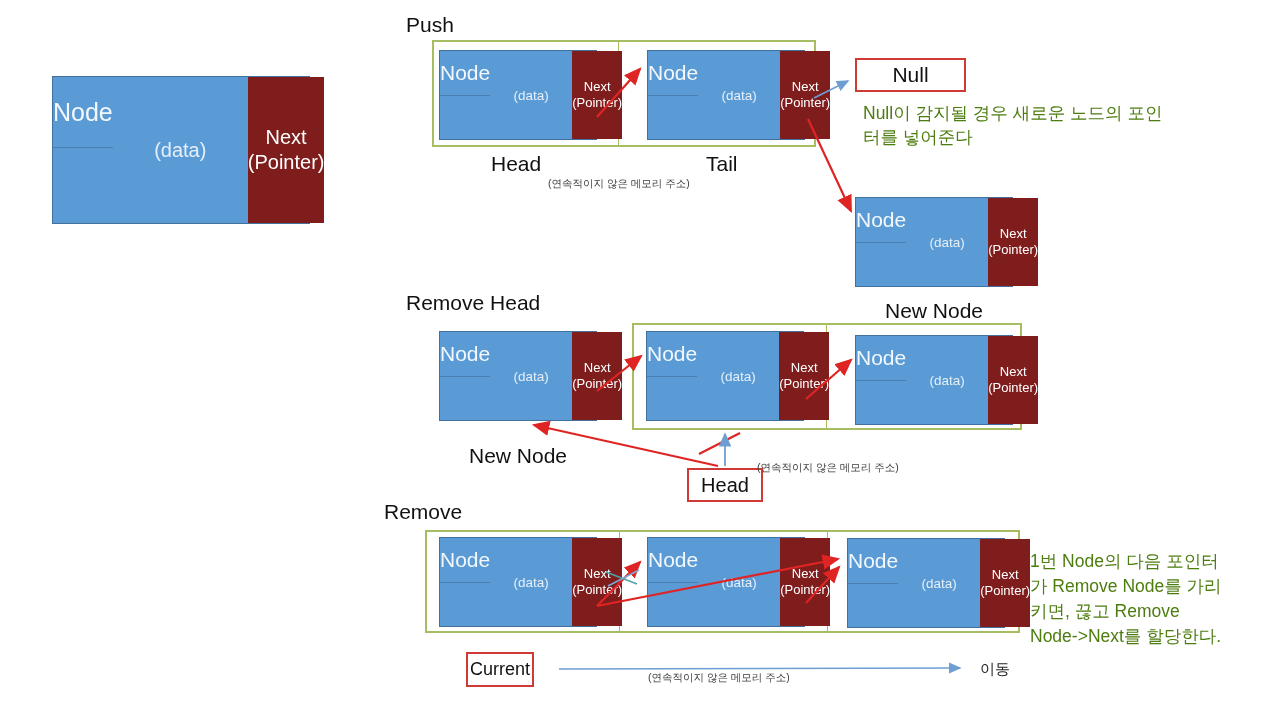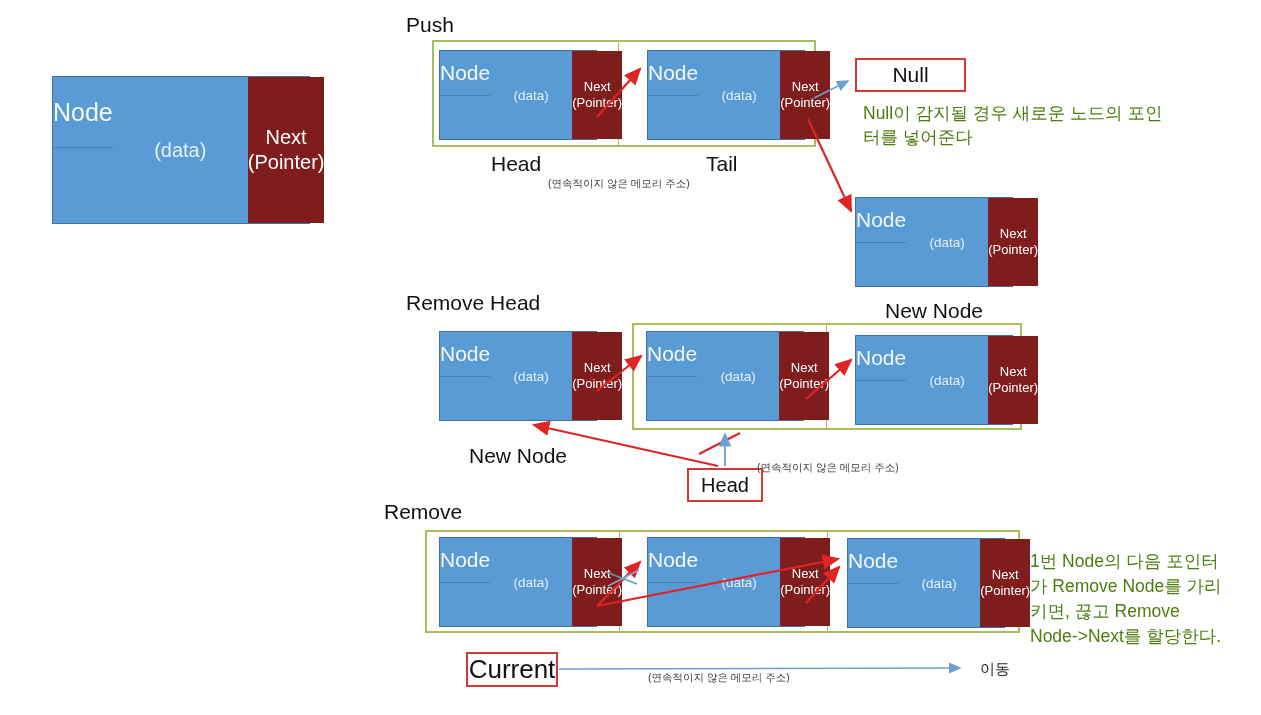--- a/index.html
+++ b/index.html
@@ -149,21 +149,21 @@
 터를 넣어준다</div>
   <div class="lbl center" style="left:855px;top:299px;width:158px;">New Node</div>
 
   <div class="lbl center" style="left:439px;top:444px;width:158px;">New Node</div>
   <div class="rbox" style="left:687px;top:468px;width:76px;height:34px;font-size:20px;">
     <span>Head</span>
   </div>
   <div class="memnote" style="left:757px;top:429px;">(연속적이지 않은 메모리 주소)</div>
 
   <div class="memnote" style="left:648px;top:639px;">(연속적이지 않은 메모리 주소)</div>
-  <div class="rbox" style="left:466px;top:652px;width:92px;height:35px;font-size:26px;">
+  <div class="rbox" style="left:466px;top:652px;width:68px;height:35px;font-size:18px;">
     <span>Current</span>
   </div>
   <div class="move-lbl" style="left:980px;top:660px;text-align:center;">이동</div>
   <div class="note" style="left:1030px;top:549px;width:240px;line-height:25px;">1번 Node의 다음 포인터
 가 Remove Node를 가리
 키면, 끊고 Remove
 Node-&gt;Next를 할당한다.</div>
 
   <svg class="overlay" width="1261" height="715" viewBox="0 0 1261 715">
     <defs>

